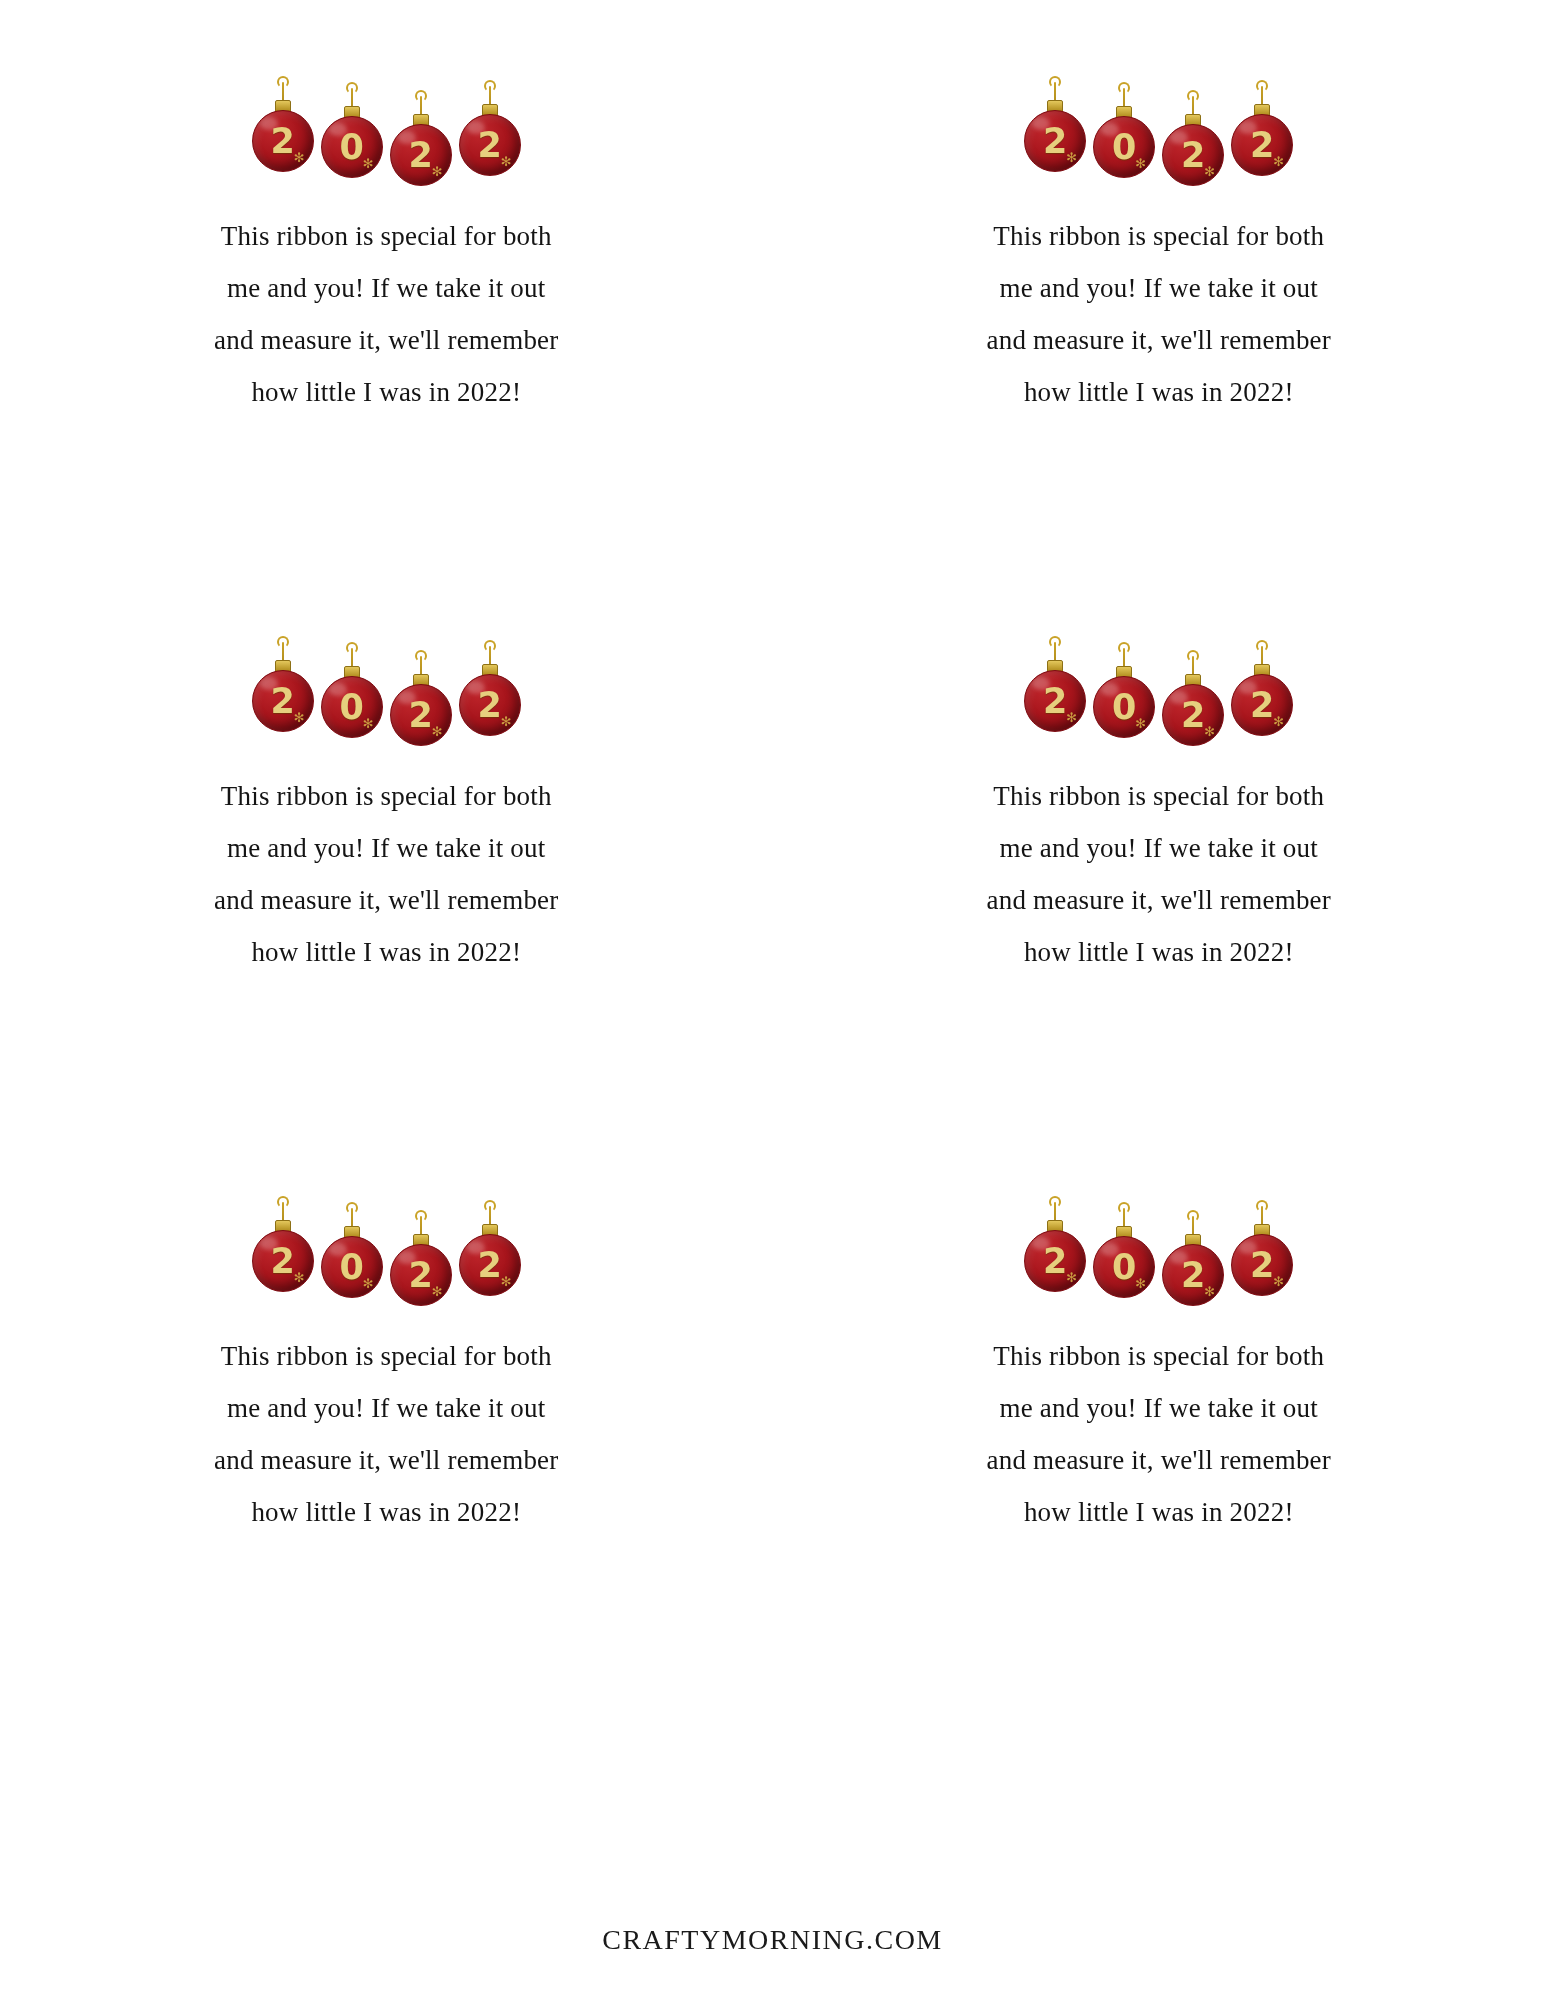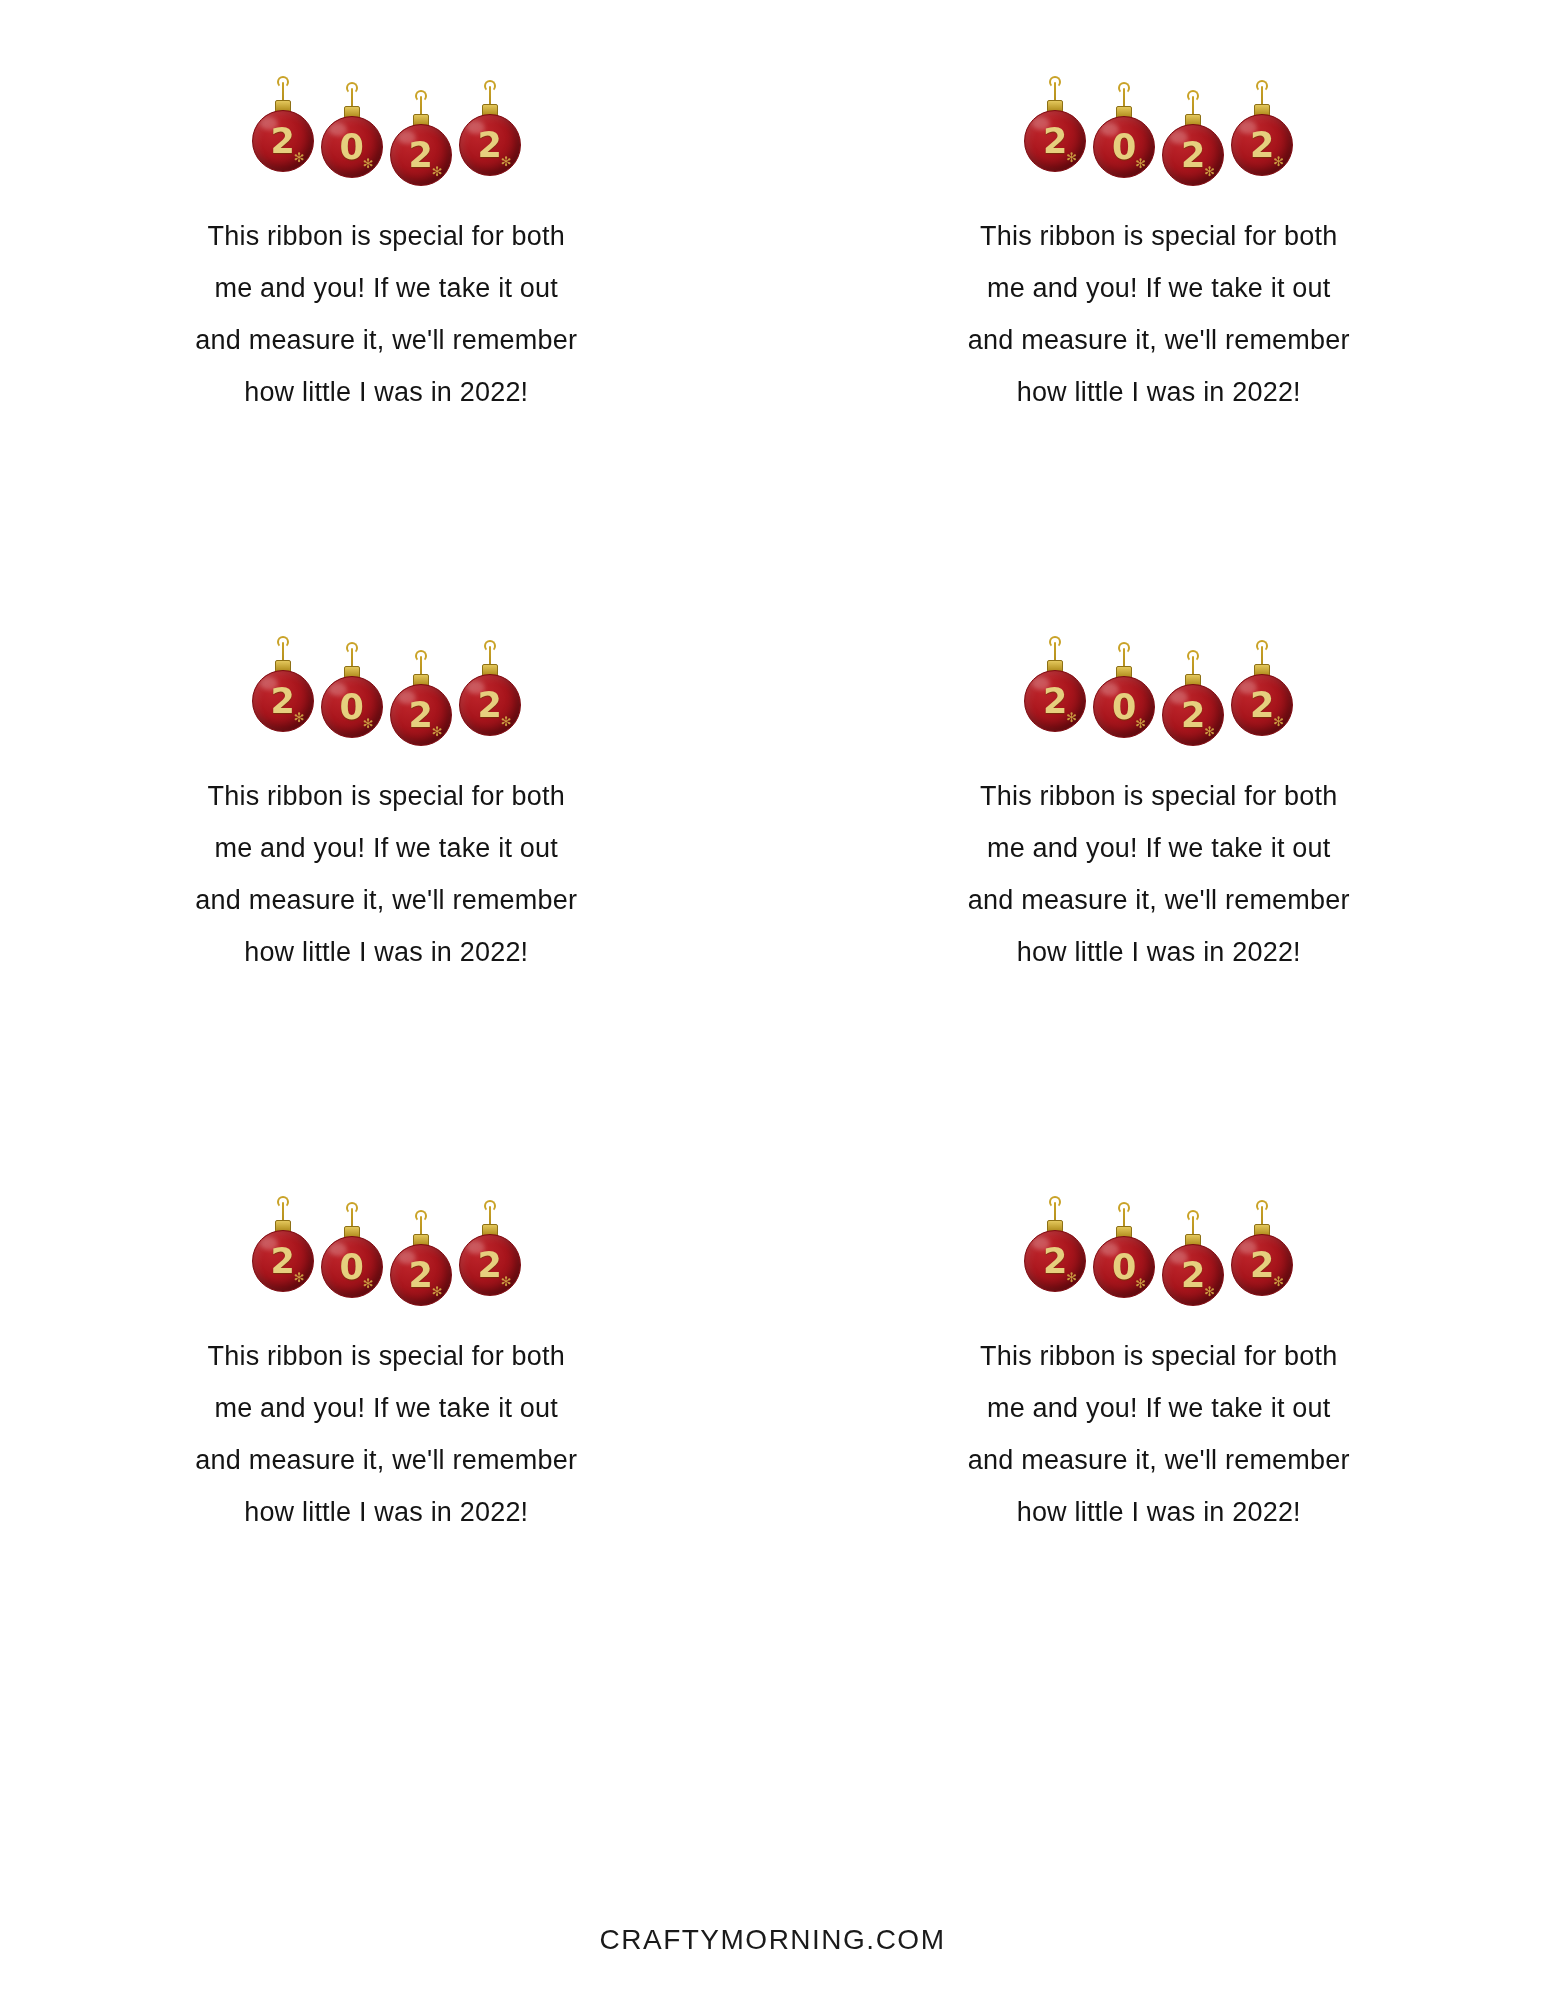--- a/index.html
+++ b/index.html
@@ -147,39 +147,39 @@
 
   
   .orn.s0 { margin-top: 0px; }
   .orn.s1 { margin-top: 6px; }
   .orn.s2 { margin-top: 14px; }
   .orn.s3 { margin-top: 4px; }
 
   .tag-text {
     width: 470px;
     text-align: center;
-    font-family: Liberation Sans, sans-serif;
+    font-family: Liberation Serif, serif;
     font-size: 27px;
     line-height: 52px;
     color: #141414;
     letter-spacing: 0.2px;
   }
 
   .tag-text .line {
     display: block;
     white-space: nowrap;
   }
 
   .footer {
     position: absolute;
     left: 0;
     bottom: 44px;
     width: 1545px;
     text-align: center;
-    font-family: Liberation Sans, sans-serif;
+    font-family: Liberation Serif, serif;
     font-size: 28px;
     letter-spacing: 1.5px;
     color: #1a1a1a;
   }
 </style>
 </head>
 <body>
 
 <div class="page">
 

